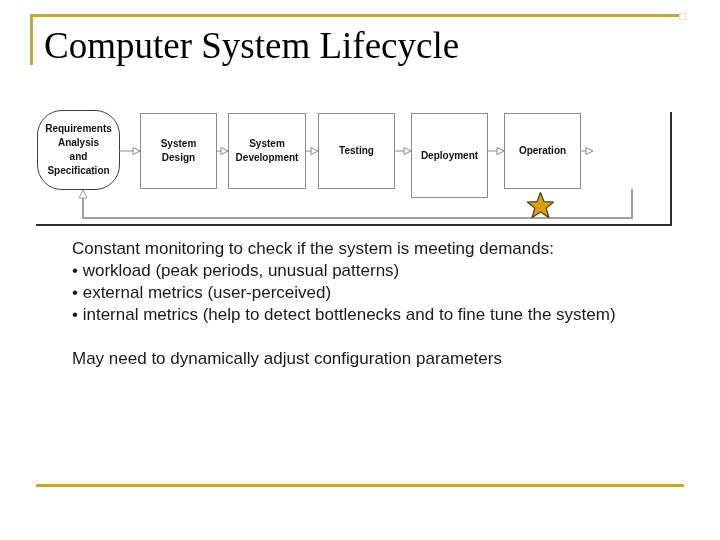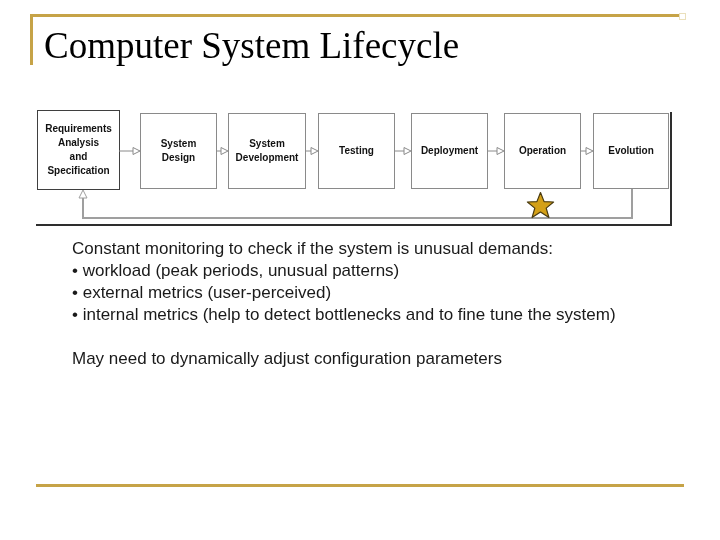--- a/index.html
+++ b/index.html
@@ -18,21 +18,21 @@
     position:absolute; left:44px; top:24px; width:620px;
     font-family:"Liberation Serif", serif; font-size:37px; line-height:44px;
     color:#000000; font-weight:400;
   }
   
   .fc-box {
     position:absolute; background:#fff; border:1px solid #8a8a8a;
     display:flex; align-items:center; justify-content:center; text-align:center;
     box-sizing:border-box;
   }
-  .fc-box.req { border-color:#3f3f3f; }
+  .fc-box.req { border-color:#3f3f3f;border-radius:25px; }
   .box-label {
     white-space:pre-line; font-weight:bold; font-size:10px; line-height:14px;
     color:#111; letter-spacing:0;
   }
   .fc-box.req .box-label { line-height:14px; font-size:10px; }
   .conn { position:absolute; }
   .gray-line { position:absolute; background:#9f9f9f; }
   .dark-line { position:absolute; background:#2e2e2e; }
   
   #body-text {
@@ -62,28 +62,25 @@
     <span class="box-label">System
 Design</span>
   </div>
   <div class="fc-box" style="left:228px; top:113px; width:78px; height:76px;">
     <span class="box-label">System
 Development</span>
   </div>
   <div class="fc-box" style="left:318px; top:113px; width:77px; height:76px;">
     <span class="box-label">Testing</span>
   </div>
-  <div class="fc-box" style="left:411px; top:113px; width:77px; height:76px;">
+  <div class="fc-box" style="left:411px; top:113px; width:77px; height:85px;">
     <span class="box-label">Deployment</span>
   </div>
   <div class="fc-box" style="left:504px; top:113px; width:77px; height:76px;">
     <span class="box-label">Operation</span>
-  </div>
-  <div class="fc-box" style="left:593px; top:113px; width:76px; height:76px;">
-    <span class="box-label">Evolution</span>
   </div>
 
   <svg class="conn" style="left:119px; top:145px;" width="22" height="12">
     <line x1="0" y1="6" x2="14" y2="6" stroke="#8a8a8a" stroke-width="1"></line>
     <polygon points="14,2.5 21,6 14,9.5" fill="#ffffff" stroke="#8a8a8a" stroke-width="1"></polygon>
   </svg>
   <svg class="conn" style="left:216px; top:145px;" width="13" height="12">
     <line x1="0" y1="6" x2="5" y2="6" stroke="#8a8a8a" stroke-width="1"></line>
     <polygon points="5,2.5 12,6 5,9.5" fill="#ffffff" stroke="#8a8a8a" stroke-width="1"></polygon>
   </svg>
@@ -112,21 +109,21 @@
   </svg>
 
   <div class="dark-line" style="left:670px; top:112px; width:2px; height:114px;"></div>
   <div class="dark-line" style="left:36px;  top:224px; width:636px; height:2px;"></div>
 
   <svg class="conn" style="left:526px; top:191px;" width="29" height="29">
     <polygon points="14.5,1.5 18.1,10.6 27.6,11 20.2,17.1 22.9,26.5 14.5,21 6.1,26.5 8.8,17.1 1.4,11 10.9,10.6" fill="#D4A017" stroke="#4a3b10" stroke-width="1.2" stroke-linejoin="round"></polygon>
   </svg>
 
   <div id="body-text">
-    <div>Constant monitoring to check if the system is unusual demands:</div>
+    <div>Constant monitoring to check if the system is meeting demands:</div>
     <div class="bullet-line">• workload (peak periods, unusual patterns)</div>
     <div class="bullet-line">• external metrics (user-perceived)</div>
     <div class="bullet-line">• internal metrics (help to detect bottlenecks and to fine tune the system)</div>
     <div id="body-footer">May need to dynamically adjust configuration parameters</div>
   </div>
 
   <div class="gold-line" style="left:36px; top:484px; width:648px; height:3px;"></div>
 
 </div>
 

